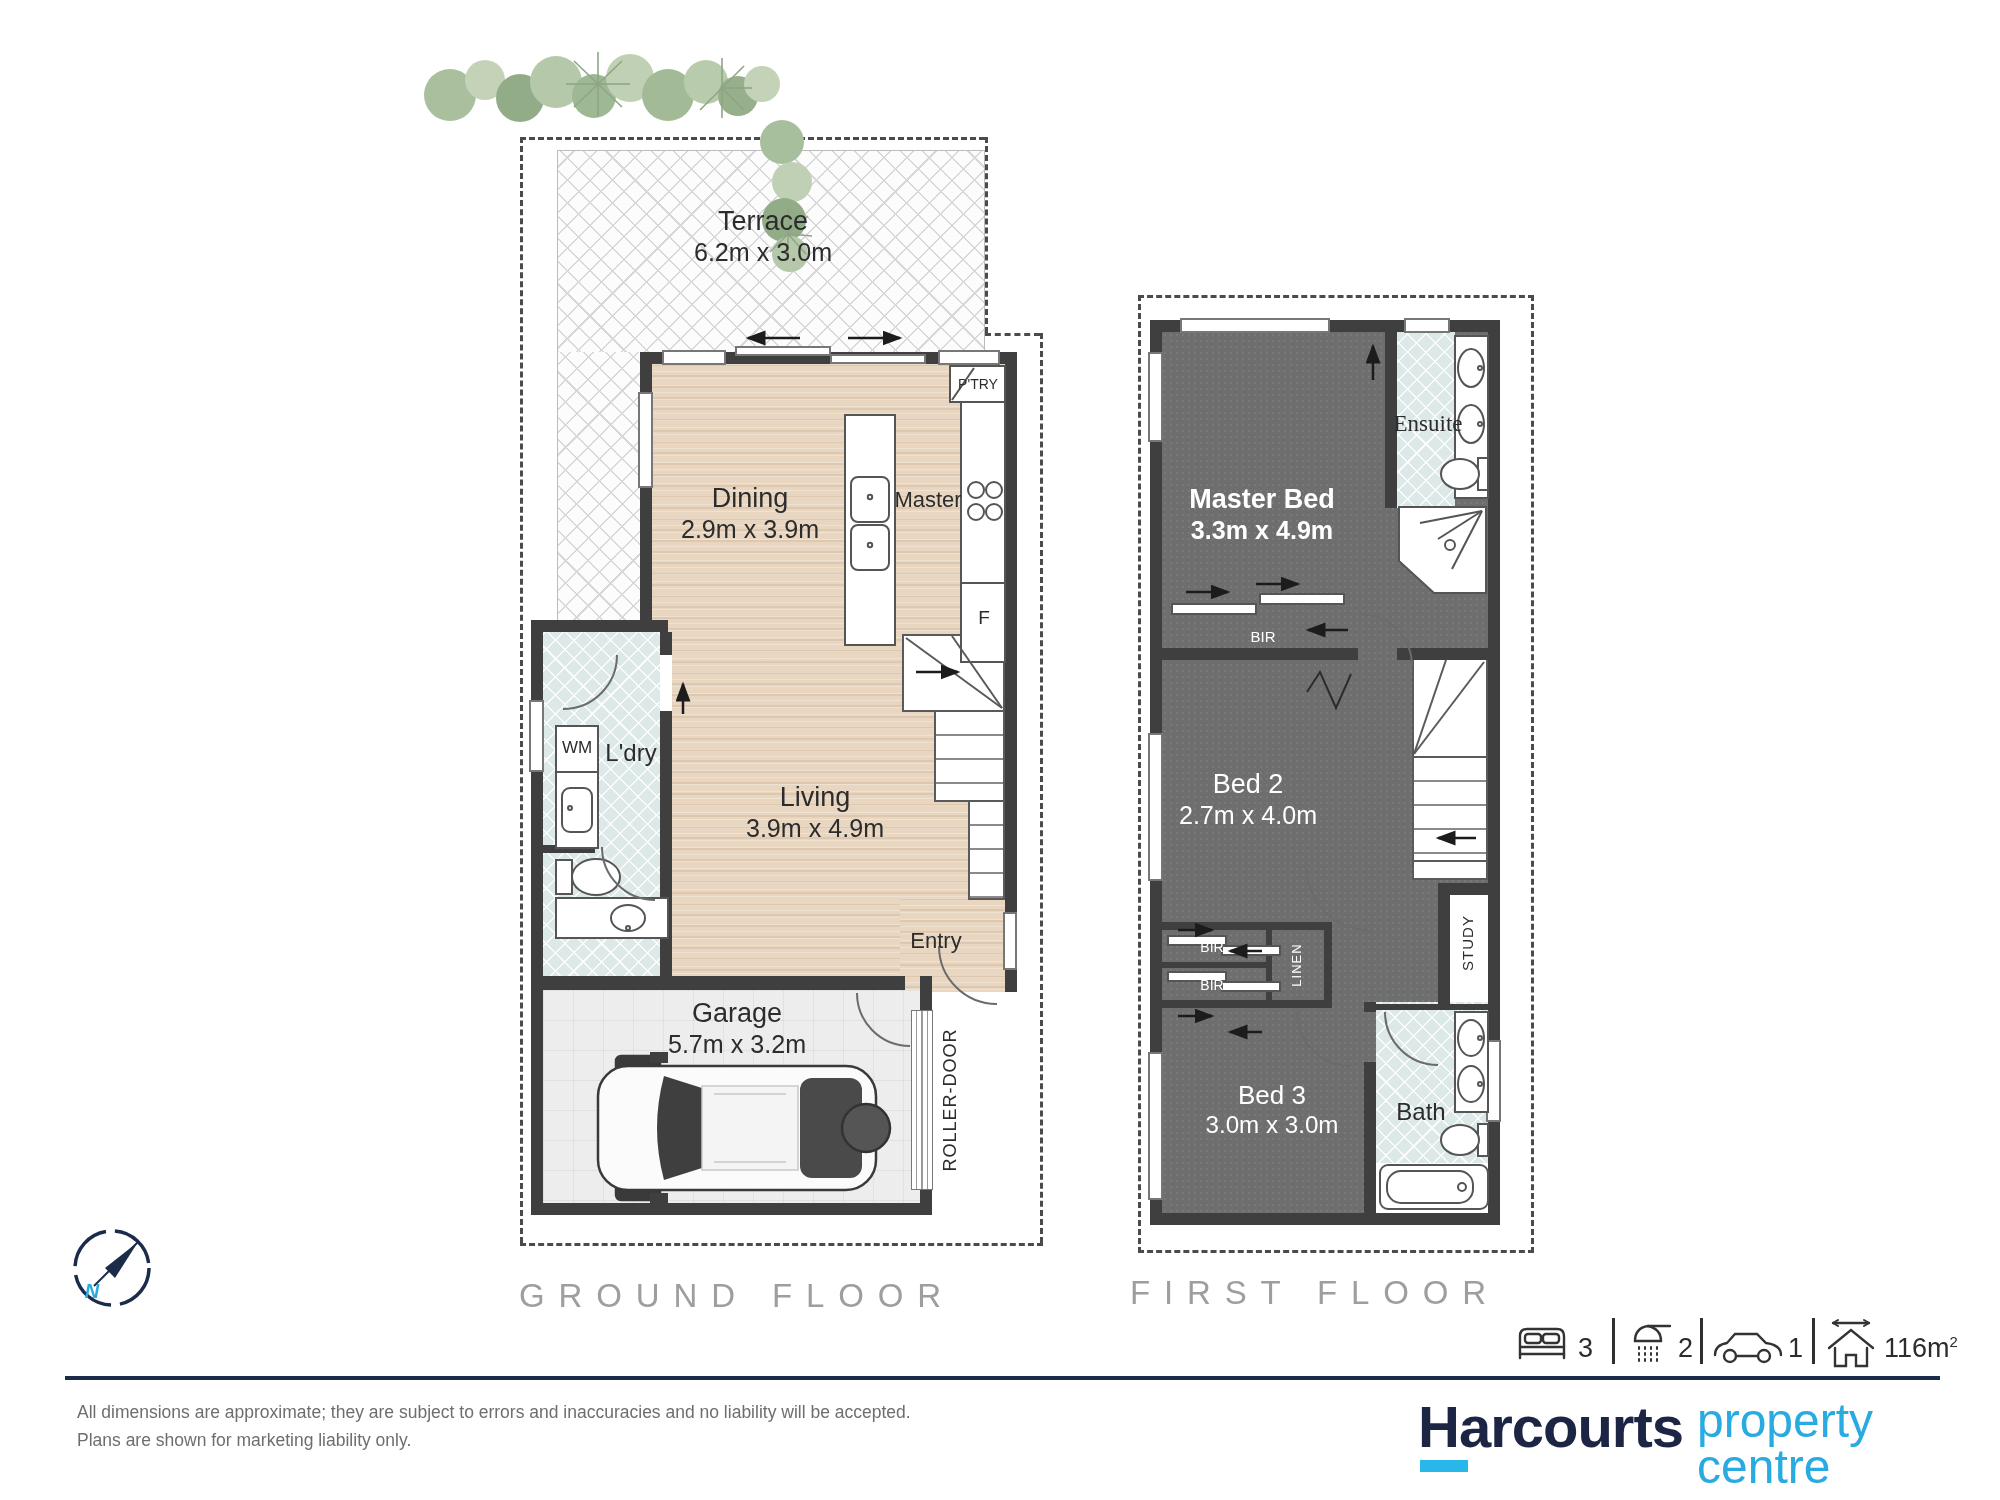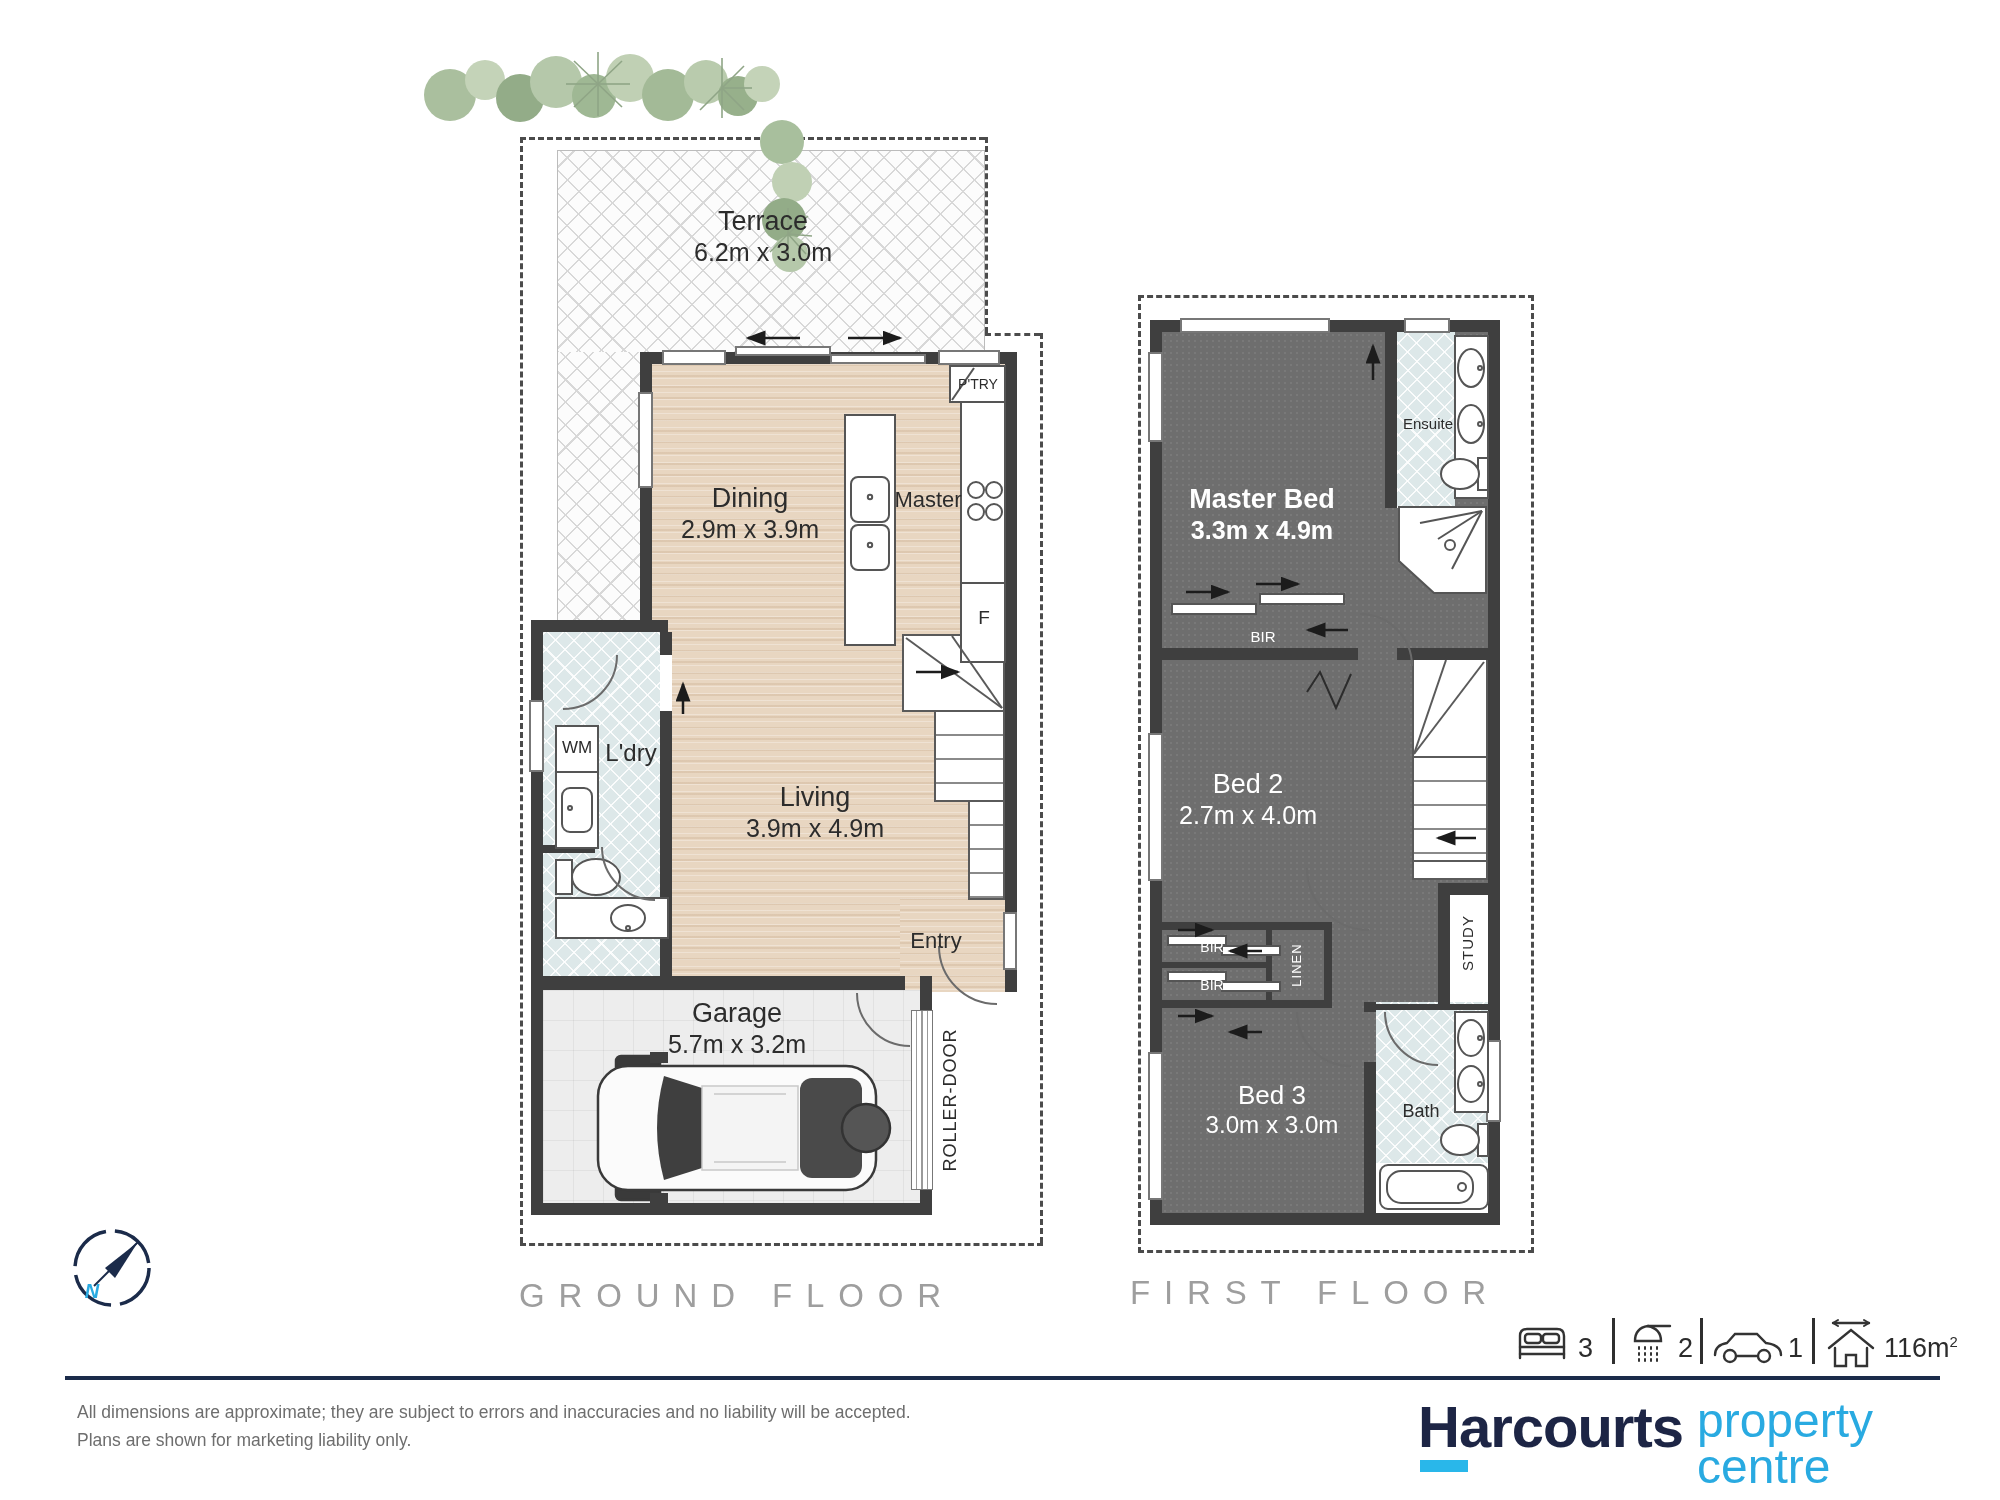--- a/index.html
+++ b/index.html
@@ -309,35 +309,35 @@
   <div class="lbl" style="left:737px;top:1029px;font-size:27px;">
     <span>Garage</span>
     <span class="dm">5.7m x 3.2m</span>
   </div>
   <div class="lbl rot" style="left:951px;top:1100px;font-size:18px;letter-spacing:1px;"><span>ROLLER-DOOR</span></div>
 
   <div class="lbl white" style="left:1262px;top:515px;font-size:27px;font-weight:bold;">
     <span>Master Bed</span>
     <span class="dm">3.3m x 4.9m</span>
   </div>
-  <div class="lbl" style="left:1428px;top:424px;font-size:15px;"><span>Ensuite</span></div>
+  <div class="lbl" style="left:1428px;top:424px;font-size:23px;font-family:Liberation Serif, serif;"><span>Ensuite</span></div>
   <div class="lbl white" style="left:1263px;top:637px;font-size:15px;"><span>BIR</span></div>
   <div class="lbl white" style="left:1248px;top:800px;font-size:27px;">
     <span>Bed 2</span>
     <span class="dm">2.7m x 4.0m</span>
   </div>
   <div class="lbl white" style="left:1212px;top:947px;font-size:14px;"><span>BIR</span></div>
   <div class="lbl white" style="left:1212px;top:985px;font-size:14px;"><span>BIR</span></div>
   <div class="lbl rot white" style="left:1297px;top:965px;font-size:13px;letter-spacing:1px;"><span>LINEN</span></div>
   <div class="lbl rot" style="left:1468px;top:943px;font-size:15px;letter-spacing:1px;"><span>STUDY</span></div>
   <div class="lbl white" style="left:1272px;top:1110px;font-size:26px;">
     <span>Bed 3</span>
     <span class="dm">3.0m x 3.0m</span>
   </div>
-  <div class="lbl" style="left:1421px;top:1112px;font-size:18px;text-align:center;"><span>Bath</span></div>
+  <div class="lbl" style="left:1421px;top:1112px;font-size:24px;text-align:center;"><span>Bath</span></div>
 
   <div class="caption" style="left:737px;top:1296px;"><span>GROUND FLOOR</span></div>
   <div class="caption" style="left:1315px;top:1293px;"><span>FIRST FLOOR</span></div>
 
   <div class="lbl" style="left:92px;top:1292px;font-size:20px;font-weight:bold;font-style:italic;color:#29aae1;"><span>N</span></div>
 
   <div class="abs" style="left:65px;top:1376px;width:1875px;height:4px;background:#1b2b4a;"></div>
   <div class="abs" style="left:77px;top:1402px;font-size:17.5px;color:#6e6e6e;">All dimensions are approximate; they are subject to errors and inaccuracies and no liability will be accepted.</div>
   <div class="abs" style="left:77px;top:1430px;font-size:17.5px;color:#6e6e6e;">Plans are shown for marketing liability only.</div>
 

